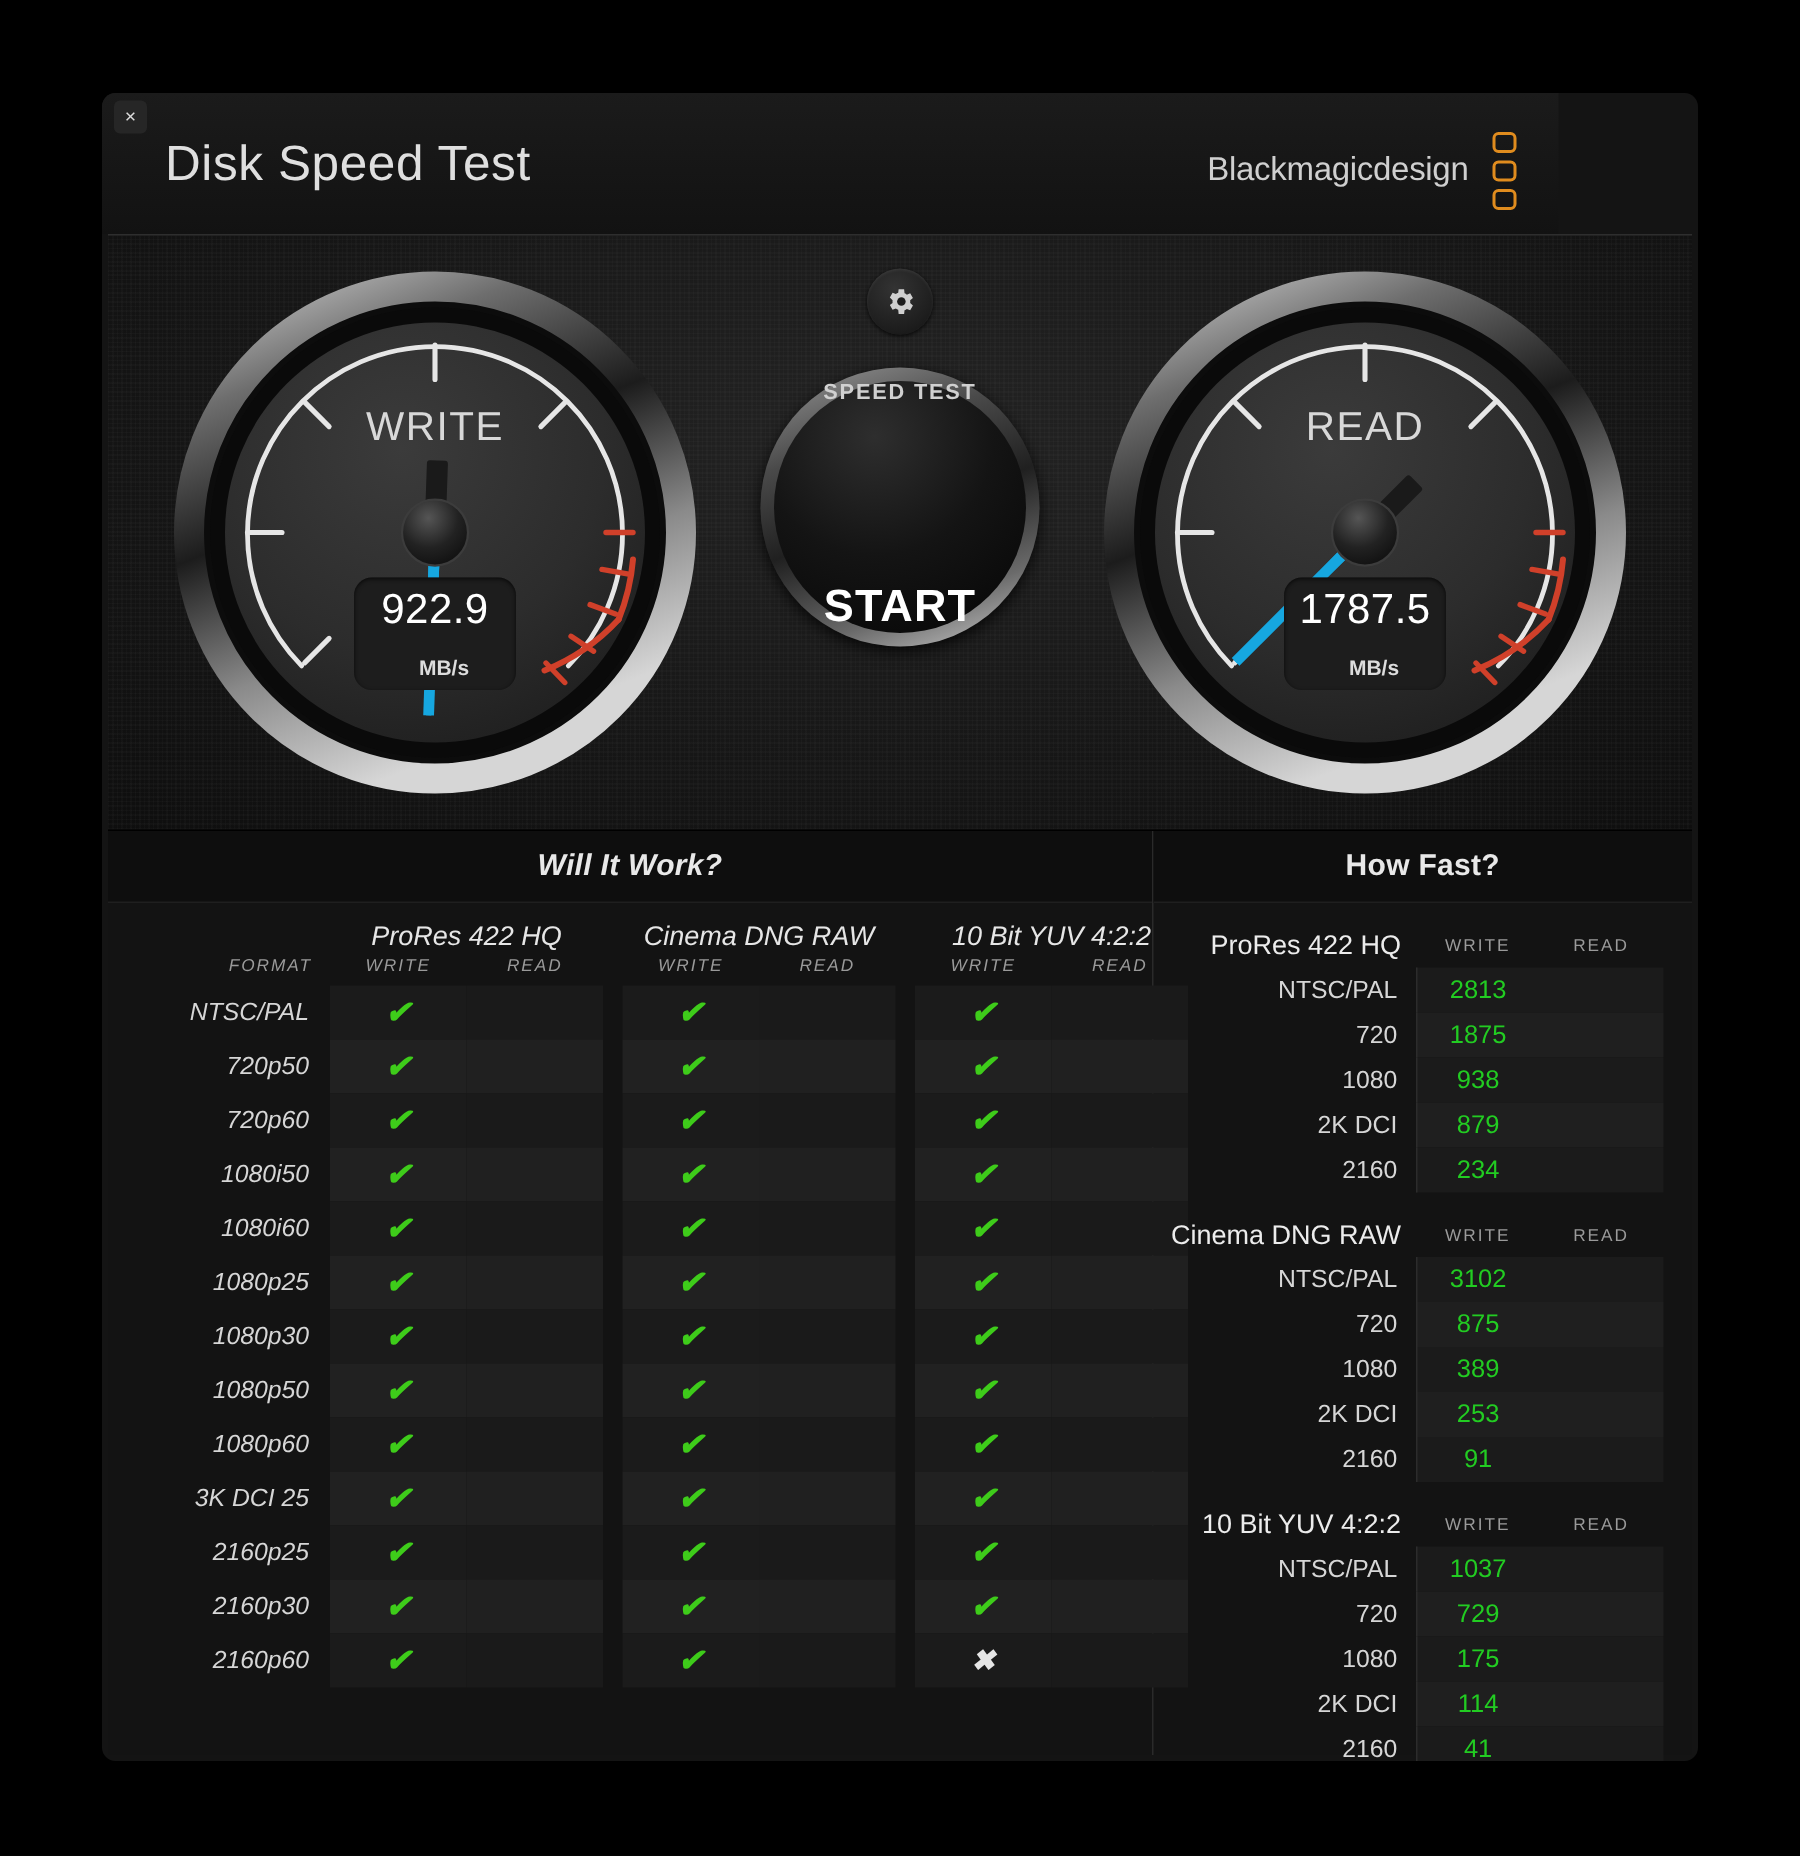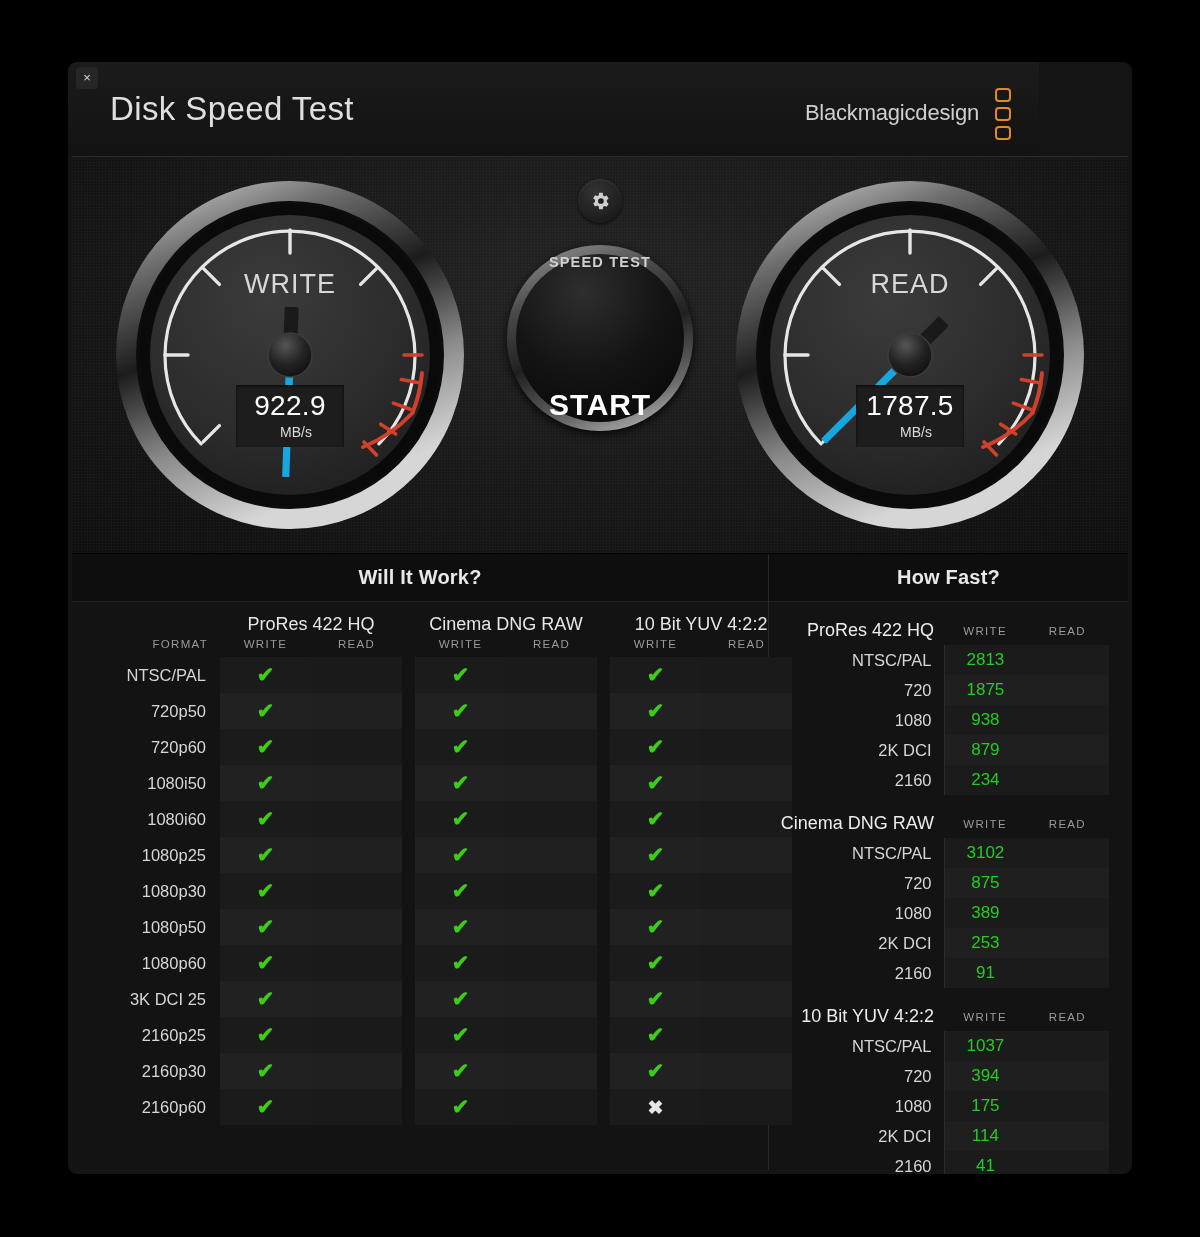--- a/index.html
+++ b/index.html
@@ -131,37 +131,37 @@
     letter-spacing: 1px;
     pointer-events: none;
   }
   .readout {
     position: absolute;
     left: 50%;
     transform: translateX(-50%);
     top: 210px;
     width: 108px;
     background: #1d1d1d;
-    border-radius: 0;
+    border-radius: 12px;
     padding: 6px 0 7px 0;
     text-align: center;
     box-shadow: inset 0 1px 3px rgba(0,0,0,0.7);
   }
   .readout .val {
     font-size: 28px;
     color: #ffffff;
     font-weight: 400;
     line-height: 1.05;
     letter-spacing: 0.3px;
   }
   .readout .unit {
     font-size: 14px;
     color: #dcdcdc;
-    font-weight: 400;
-    margin-top: 4px;
+    font-weight: 700;
+    margin-top: 17px;
     padding-left: 12px;
   }
 
   
   .start-wrap {
     position: absolute;
     left: 50%;
     transform: translateX(-50%);
     top: 88px;
     width: 186px;
@@ -223,20 +223,21 @@
     width: 1056px;
     height: 616px;
     background: #131313;
     display: flex;
   }
   .panel-left {
     position: relative;
     width: 696px;
     height: 100%;
     border-right: 1px solid #2a2a2a;
+    font-style: italic;
   }
   .panel-right {
     position: relative;
     flex: 1;
     height: 100%;
   }
   .panel-title {
     text-align: center;
     font-size: 20px;
     color: #e8e8e8;
@@ -802,21 +803,21 @@
                     <td class="pad"></td>
                   </tr>
                   <tr class="hfrow">
                     <td class="rname">NTSC/PAL</td>
                     <td class="wval">1037</td>
                     <td class="rval"></td>
                     <td class="pad"></td>
                   </tr>
                   <tr class="hfrow">
                     <td class="rname">720</td>
-                    <td class="wval">394</td>
+                    <td class="wval">729</td>
                     <td class="rval"></td>
                     <td class="pad"></td>
                   </tr>
                   <tr class="hfrow">
                     <td class="rname">1080</td>
                     <td class="wval">175</td>
                     <td class="rval"></td>
                     <td class="pad"></td>
                   </tr>
                   <tr class="hfrow">

